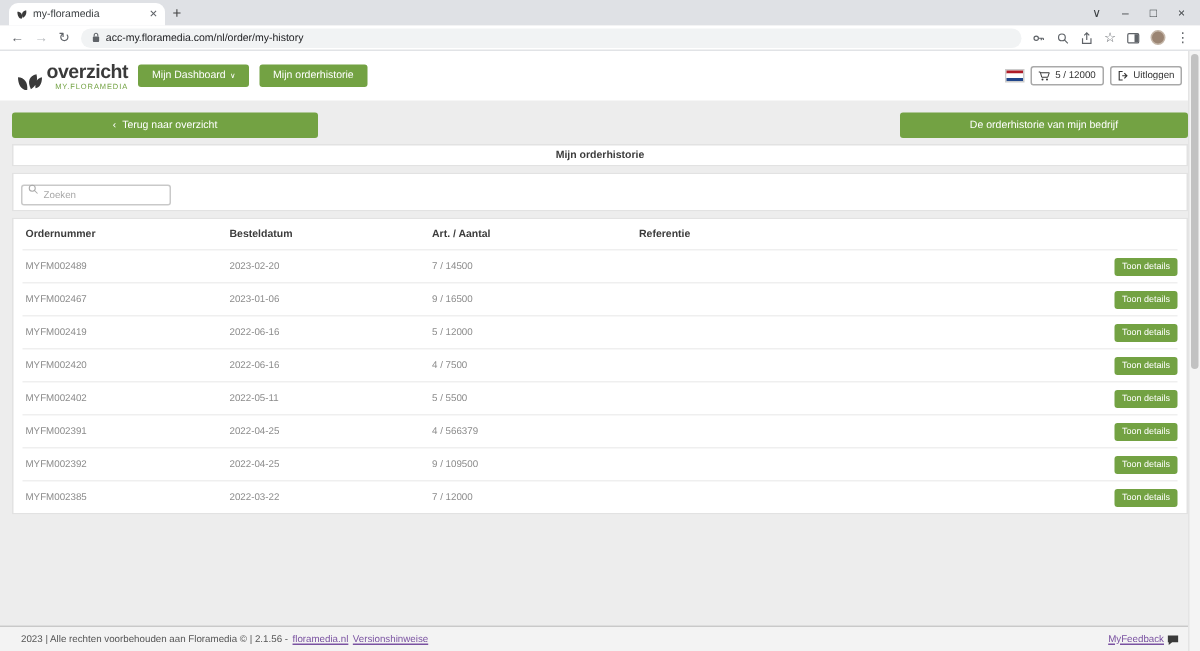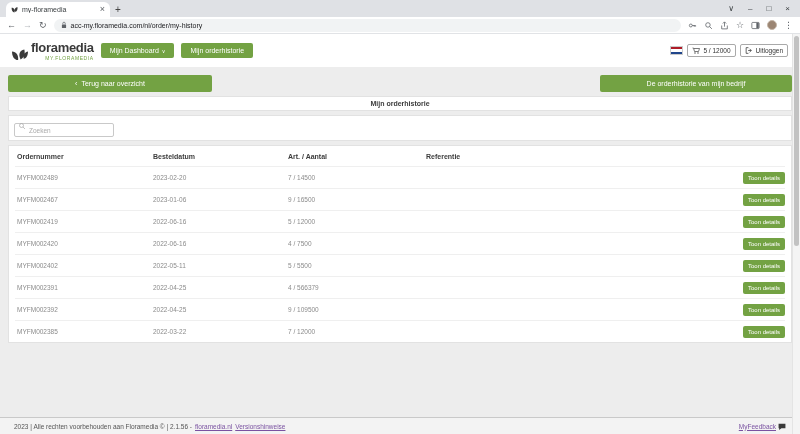--- a/index.html
+++ b/index.html
@@ -159,21 +159,21 @@
 <div class="page">
 
   <header class="site-header">
     <div class="logo">
       <span>
         <svg width="16" height="13" viewBox="0 0 26 20">
             <path fill="#3a3a3a" d="M10 19C3 19 0 12 0 5c7 0 11 6 10 14zm4-1C10 10 12 4 20 2c2 7-1 14-6 16zm5-1c-1-7 2-11 7-12 0 6-2 11-7 12z"></path>
           </svg>
       </span>
       <span class="logo-stack">
-        <span class="logo-text">floramedia</span>
+        <span class="logo-text">overzicht</span>
         <span class="logo-sub">MY.FLORAMEDIA</span>
       </span>
     </div>
     <button class="nav-btn">
       <span>Mijn Dashboard</span>
       <span style="font-size:5px;">∨</span>
     </button>
     <button class="nav-btn">
       <span>Mijn orderhistorie</span>
     </button>

